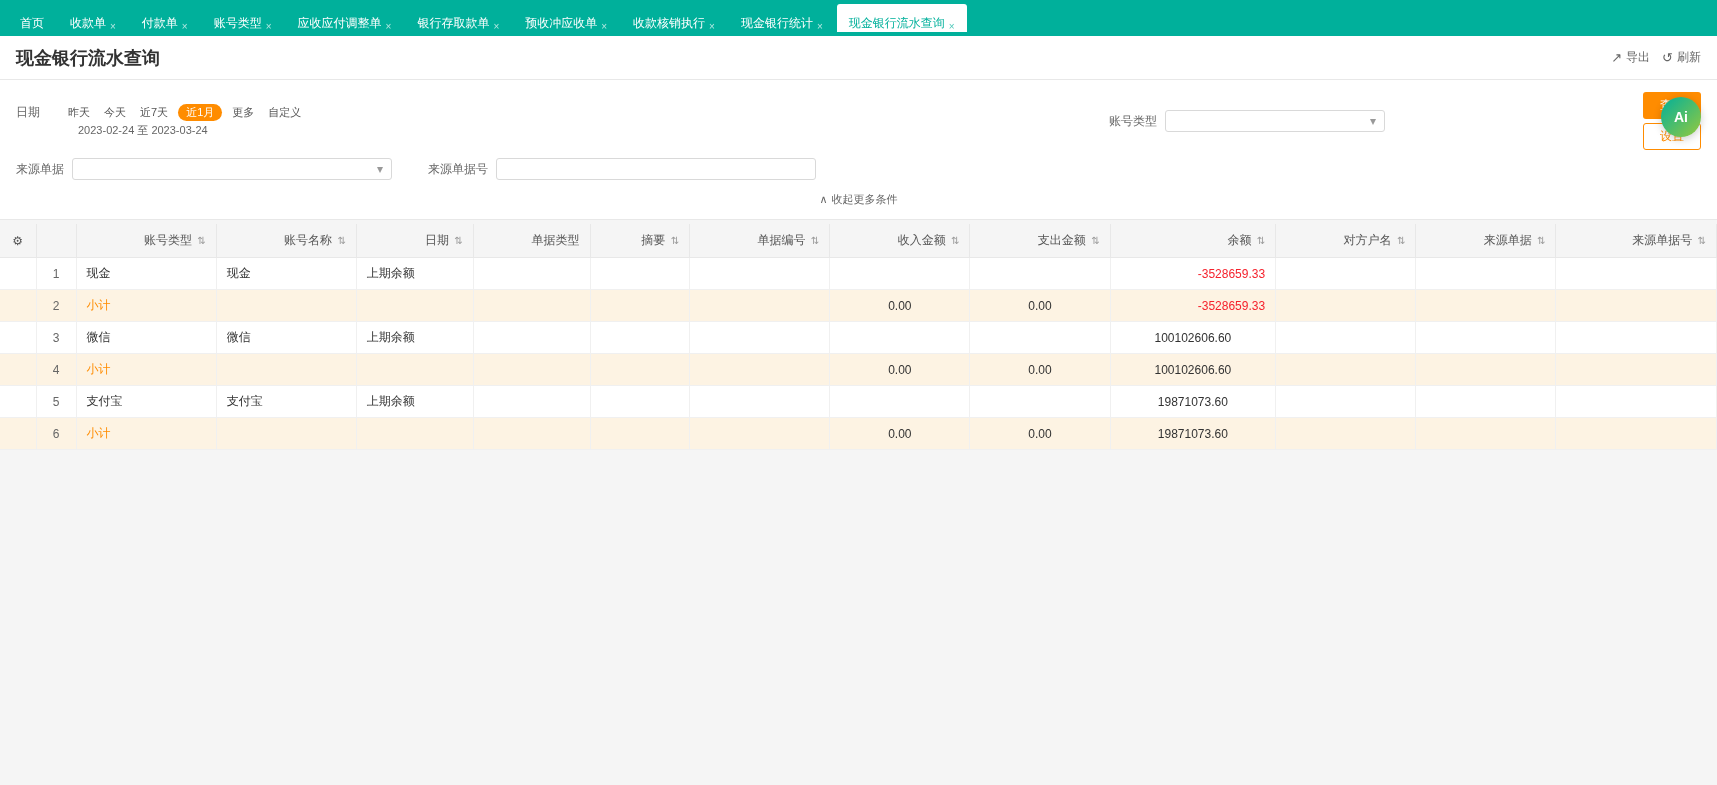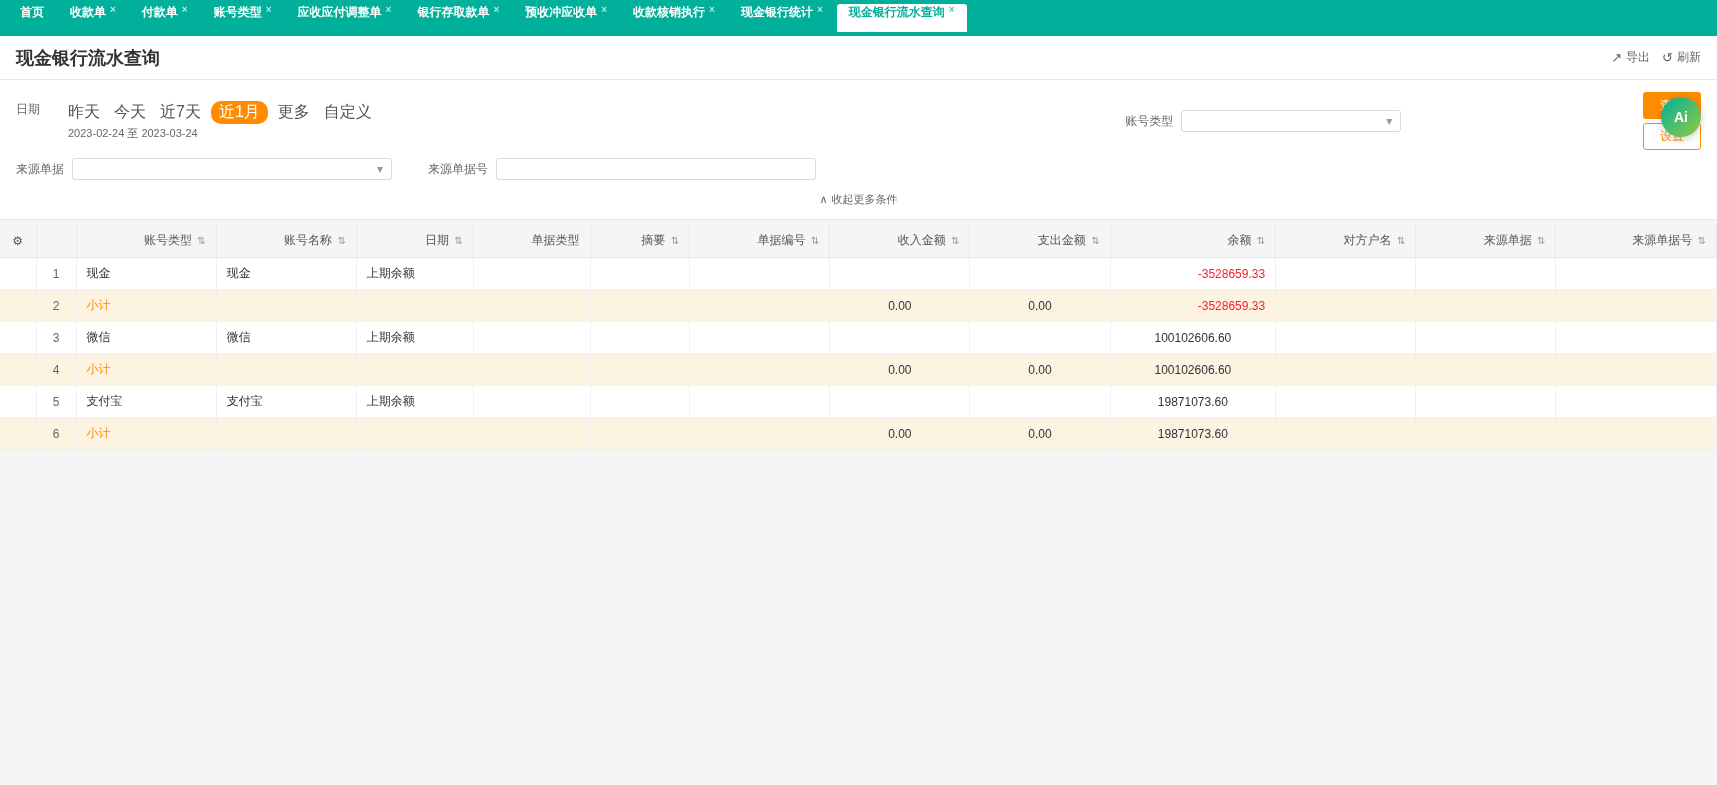--- a/index.html
+++ b/index.html
@@ -10,30 +10,29 @@
       display: flex;
       align-items: center;
       background: #00b09b;
       height: 36px;
       padding: 0 8px;
       gap: 2px;
       overflow: hidden;
     }
     .nav-tab {
       display: flex;
-      align-items: flex-start;
+      align-items: flex-end;
       padding: 0 12px;
       height: 28px;
       color: #fff;
       font-size: 12px;
       cursor: pointer;
       border-radius: 3px 3px 0 0;
       white-space: nowrap;
       gap: 4px;
-      font-weight: bold;
     }
     .nav-tab.home { background: transparent; }
     .nav-tab.active { background: #fff; color: #00b09b; }
     .nav-tab .close-x { font-size: 10px; color: inherit; opacity: 0.7; }
     .nav-tab.active .close-x { color: #00b09b; }
 
     
     .page-header {
       display: flex;
       align-items: center;
@@ -82,34 +81,34 @@
       min-width: 40px;
     }
     .date-shortcuts {
       display: flex;
       align-items: center;
       gap: 6px;
     }
     .date-shortcut {
       color: #555;
       cursor: pointer;
-      font-size: 16px;
+      font-size: 11px;
       padding: 1px 4px;
       border-radius: 2px;
     }
     .date-shortcut.active {
       background: #ff8c00;
       color: #fff;
       border-radius: 10px;
       padding: 1px 8px;
     }
     .date-range {
       color: #666;
       font-size: 11px;
-      margin-left: 4px;
+      margin-left: 14px;
     }
     .filter-select {
       display: flex;
       align-items: center;
       border: 1px solid #d9d9d9;
       border-radius: 3px;
       padding: 3px 8px;
       min-width: 180px;
       cursor: pointer;
       background: #fff;

